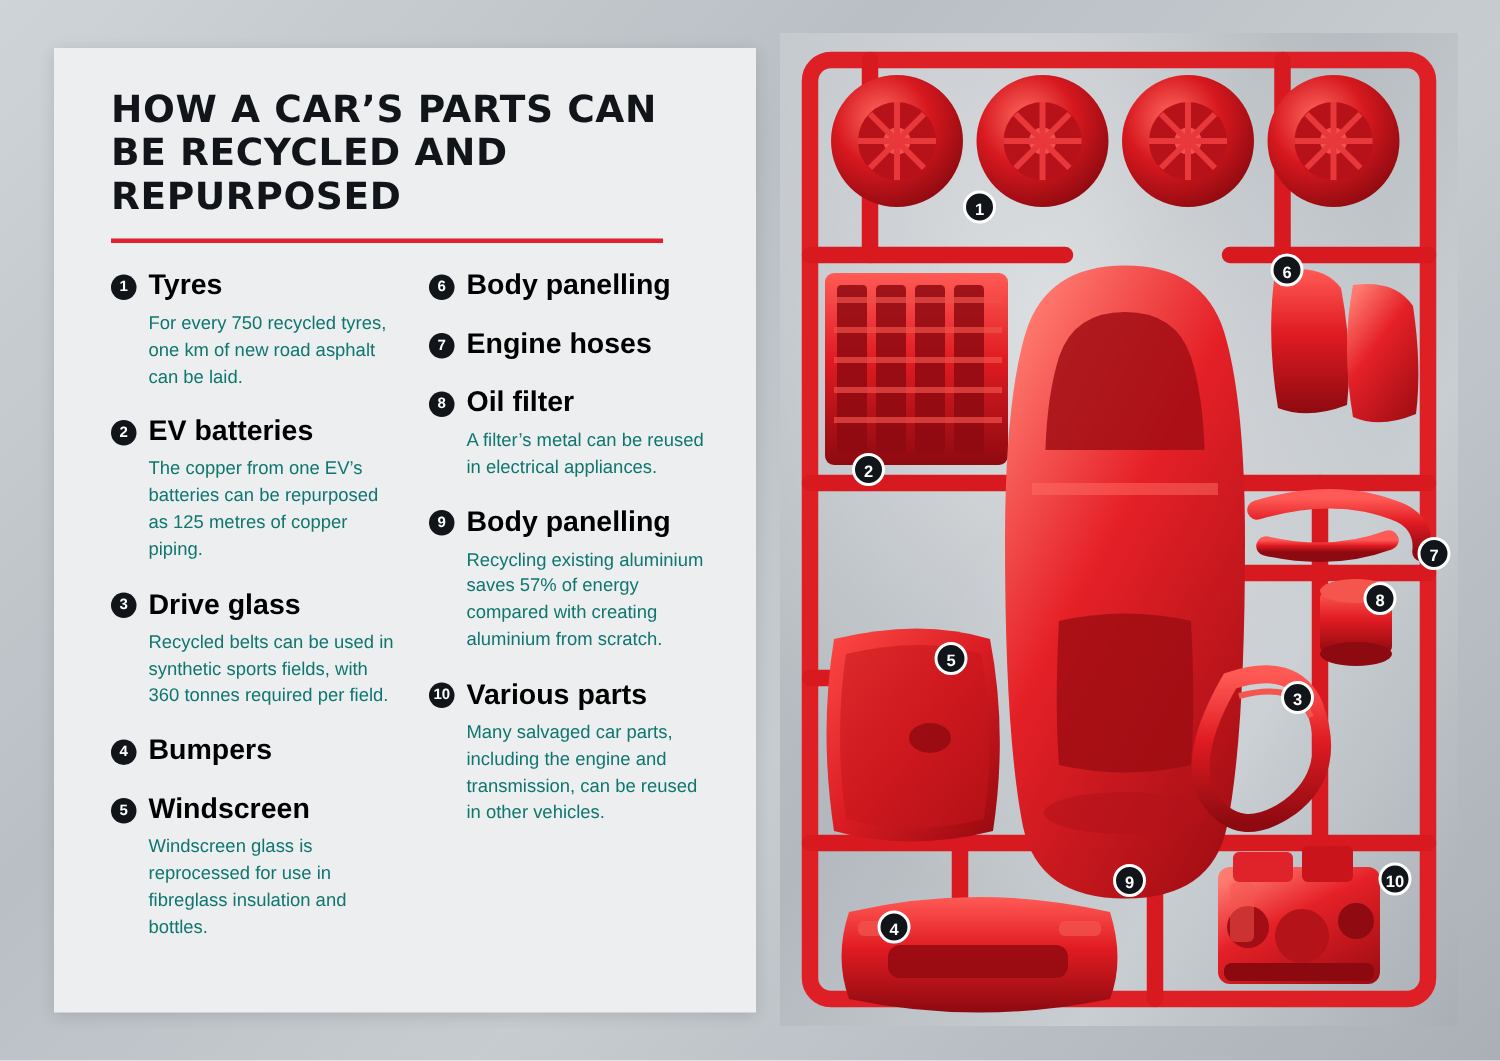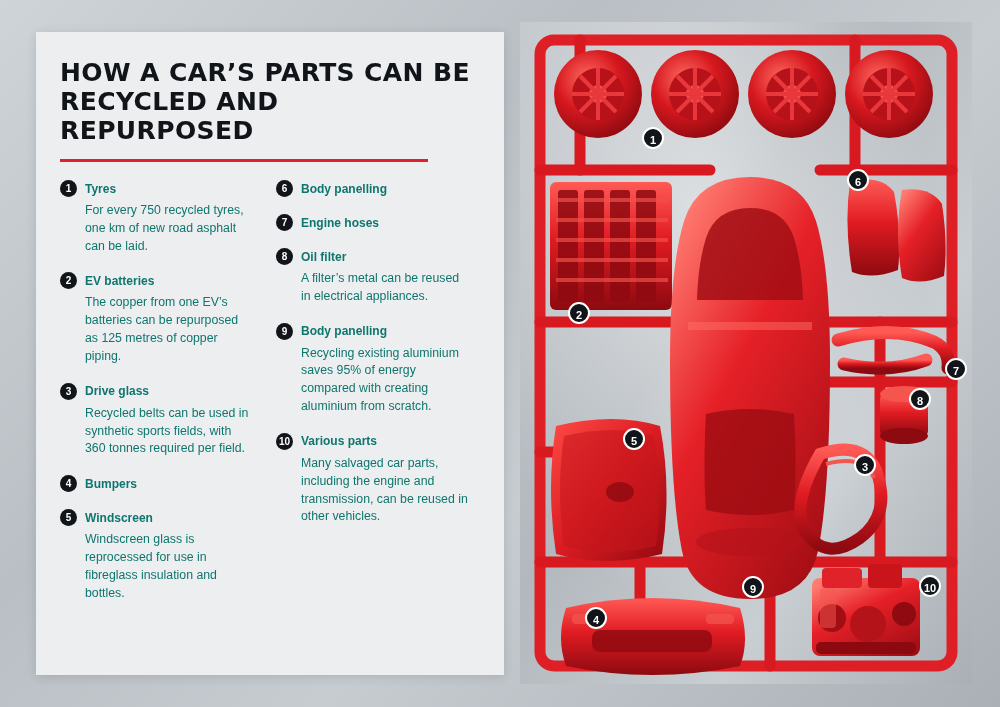--- a/index.html
+++ b/index.html
@@ -23,21 +23,21 @@
   .panel {
     position: absolute;
     left: 36px;
     top: 32px;
     width: 468px;
     height: 643px;
     background: #eceef0;
     box-shadow: 0 2px 10px rgba(0,0,0,0.12);
   }
   .panel-inner {
-    padding: 26px 28px 0 24px;
+    padding: 26px 28px 0 38px;
   }
   .headline {
     font-family: "DejaVu Sans", sans-serif;
     font-weight: bold;
     font-size: 25px;
     line-height: 1.16;
     letter-spacing: 0.4px;
     color: #111418;
     text-transform: uppercase;
     margin: 0 0 14px 0;
@@ -71,23 +71,23 @@
     border-radius: 50%;
     background: #111418;
     color: #ffffff;
     font-size: 10px;
     font-weight: bold;
     line-height: 17px;
     text-align: center;
     font-family: "Liberation Sans", sans-serif;
   }
   .entry-title {
-    font-size: 12px;
+    font-size: 19px;
     font-weight: bold;
-    color: #0f766e;
+    color: #000000;
     font-family: "Liberation Sans", sans-serif;
     text-align: right;
   }
   .entry-body {
     font-size: 12.3px;
     line-height: 1.45;
     color: #0f766e;
     margin-left: 25px;
   }
 
@@ -198,21 +198,21 @@
               <span class="entry-title">Oil filter</span>
             </div>
             <div class="entry-body">A filter’s metal can be reused in electrical appliances.</div>
           </div>
 
           <div class="entry">
             <div class="entry-head">
               <span class="bullet">9</span>
               <span class="entry-title">Body panelling</span>
             </div>
-            <div class="entry-body">Recycling existing aluminium saves 95% of energy compared with creating aluminium from scratch.</div>
+            <div class="entry-body">Recycling existing aluminium saves 57% of energy compared with creating aluminium from scratch.</div>
           </div>
 
           <div class="entry">
             <div class="entry-head">
               <span class="bullet">10</span>
               <span class="entry-title">Various parts</span>
             </div>
             <div class="entry-body">Many salvaged car parts, including the engine and transmission, can be reused in other vehicles.</div>
           </div>
 

